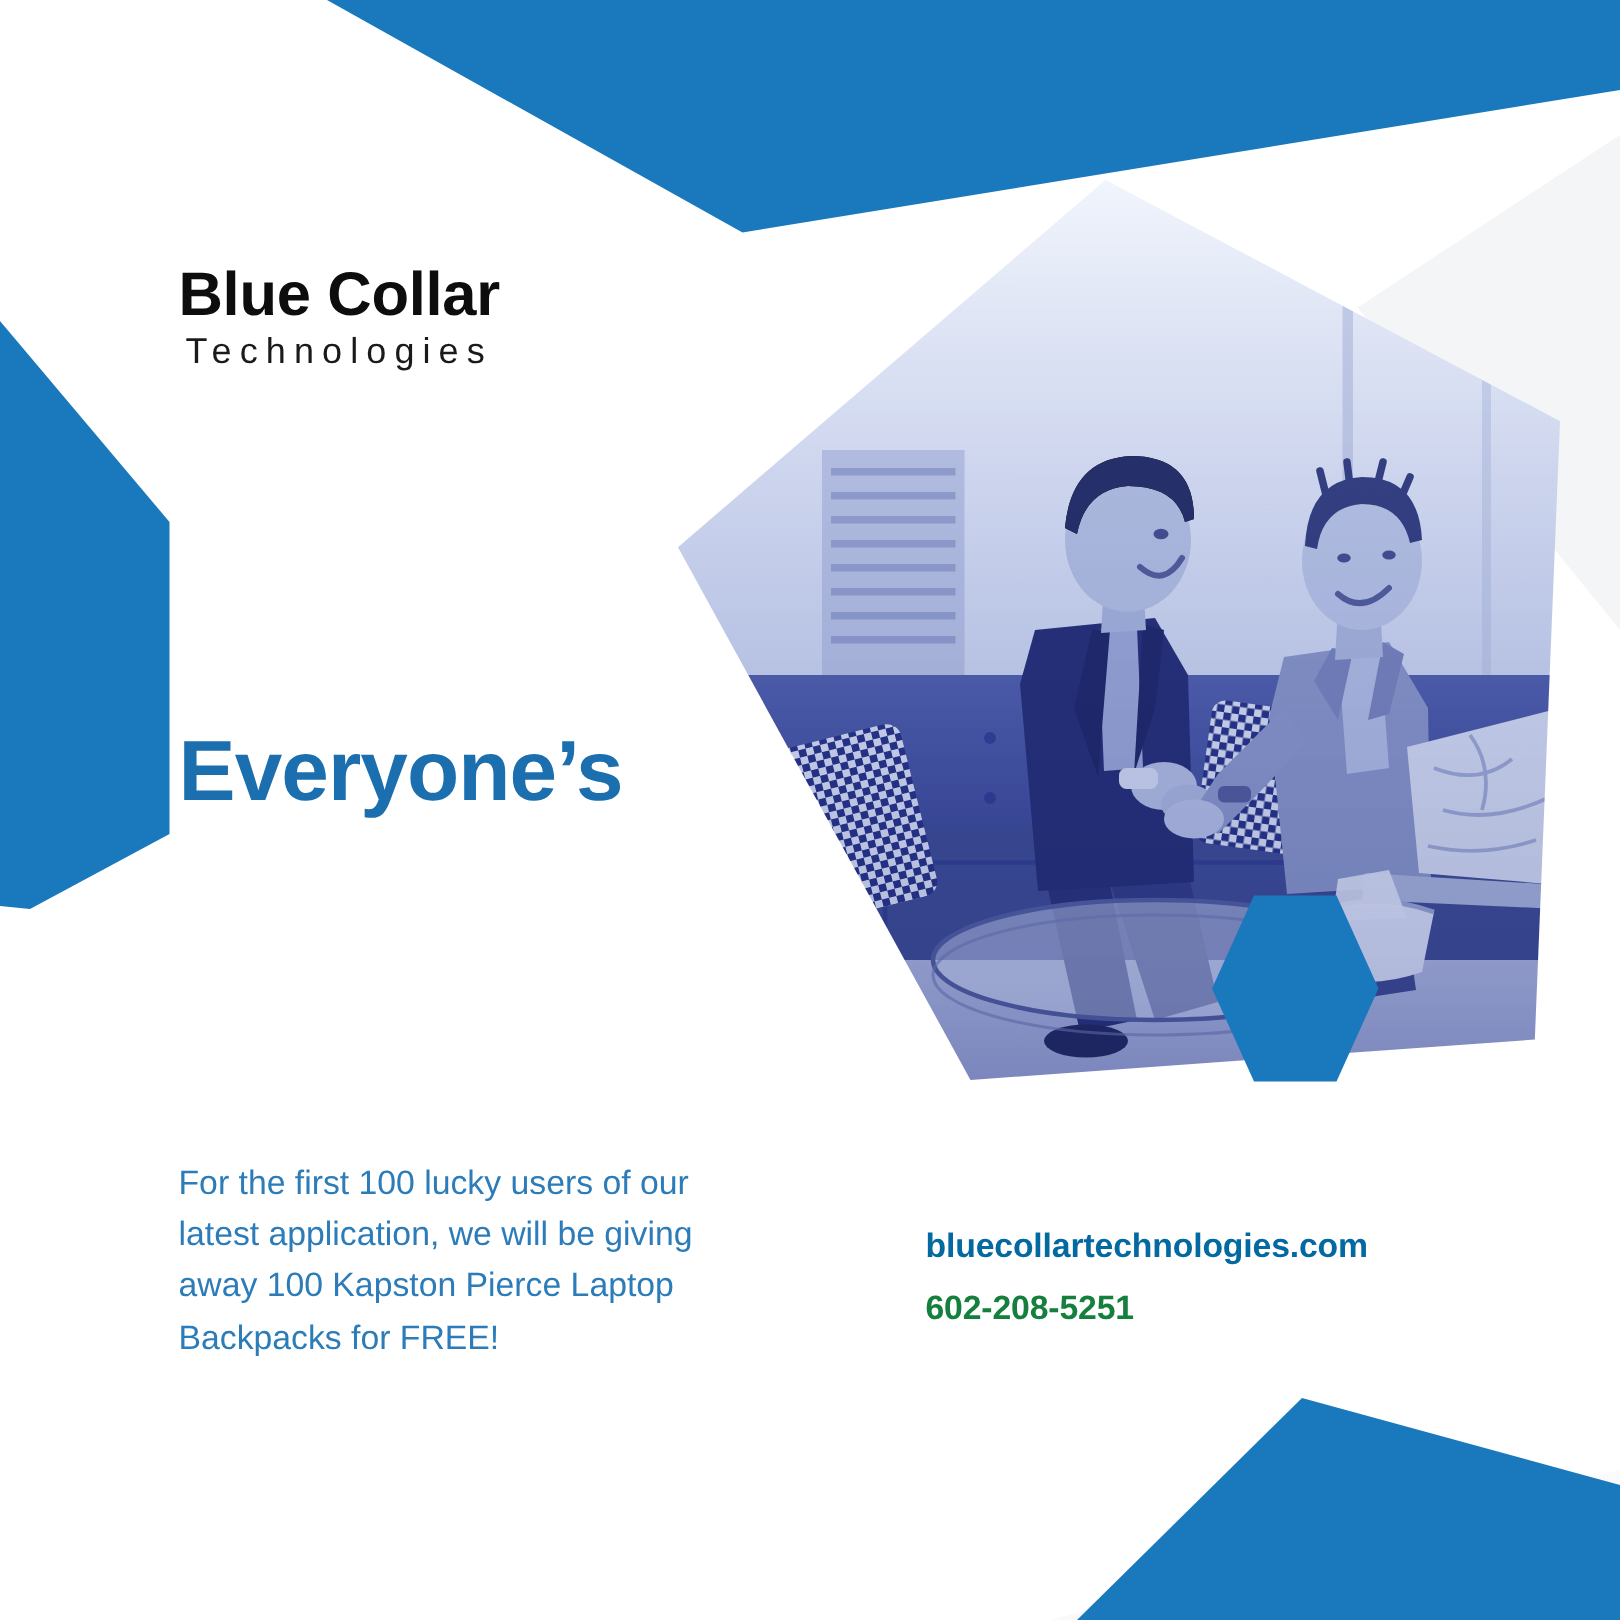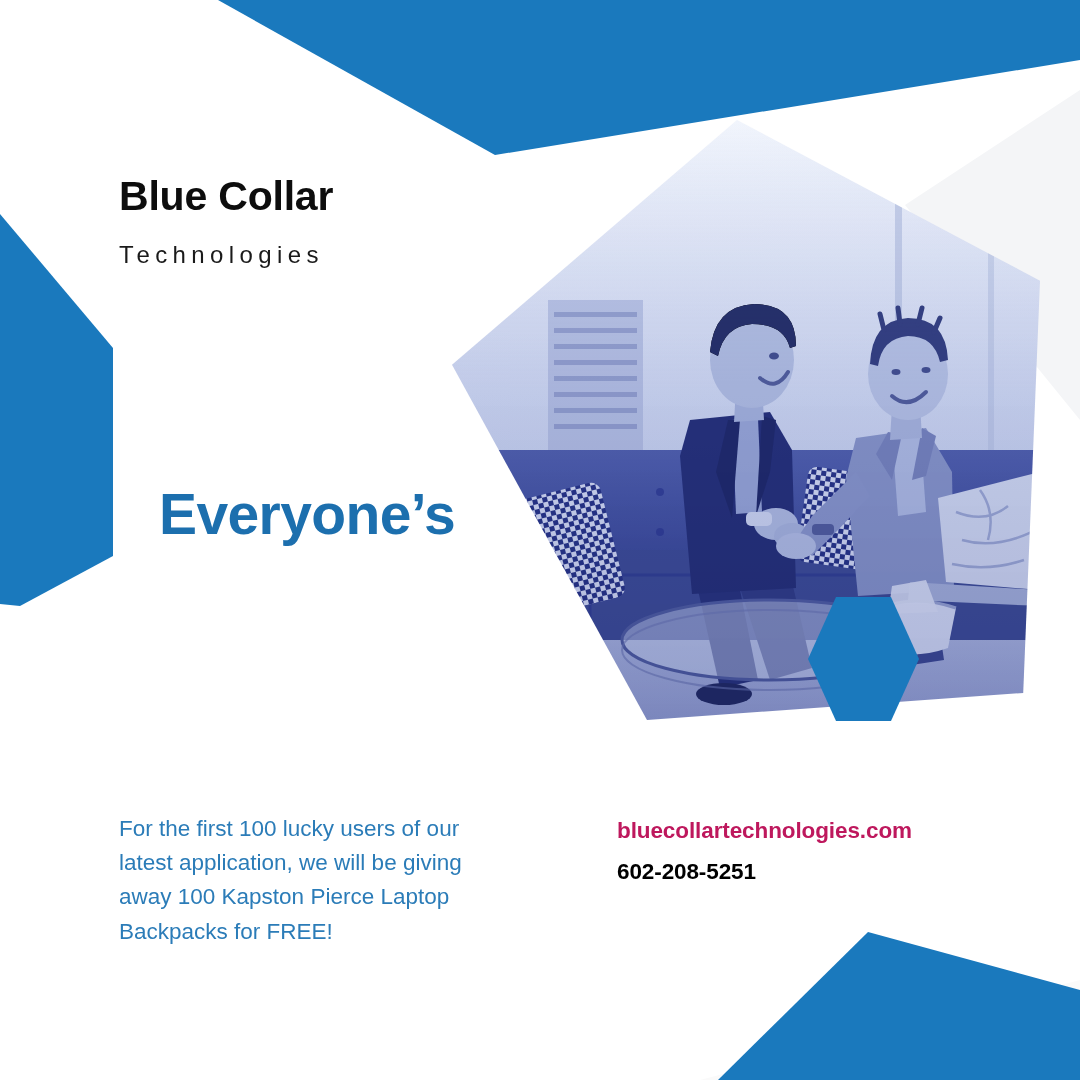--- a/index.html
+++ b/index.html
@@ -66,71 +66,71 @@
   }
   .brand-name {
     font-size: 41px;
     font-weight: 700;
     color: #0d0d0d;
     letter-spacing: -0.2px;
     line-height: 1.05;
     white-space: nowrap;
   }
   .brand-sub {
-    margin-top: 24px;
+    margin-top: 4px;
     font-size: 24px;
     font-weight: 400;
     color: #1a1a1a;
     letter-spacing: 5.4px;
     line-height: 1.1;
     white-space: nowrap;
+    text-align: center;
   }
 
   .headline {
     position: absolute;
     left: 119px;
     top: 482px;
     width: 420px;
     font-size: 57px;
     font-weight: 700;
     color: #1c6fae;
     line-height: 1.14;
     letter-spacing: -0.6px;
-    margin-left: 40px;
   }
   .headline span { display: block; white-space: nowrap; }
 
   .promo {
     position: absolute;
     left: 119px;
-    top: 812px;
+    top: 772px;
     width: 400px;
     font-size: 22.5px;
     font-weight: 400;
     color: #2b7cb8;
     line-height: 1.52;
   }
 
   .contact {
     position: absolute;
     left: 617px;
     top: 818px;
   }
   .contact-site {
     font-size: 22.5px;
     font-weight: 700;
-    color: #be185d;
+    color: #0369a1;
     letter-spacing: -0.1px;
     white-space: nowrap;
   }
   .contact-phone {
     margin-top: 15px;
     font-size: 22.5px;
     font-weight: 700;
-    color: #000000;
+    color: #15803d;
     letter-spacing: -0.1px;
     white-space: nowrap;
   }
 </style>
 </head>
 <body>
 
 <div id="poster">
 
   <svg class="shape-layer" viewBox="0 0 1080 1080" preserveAspectRatio="none">

